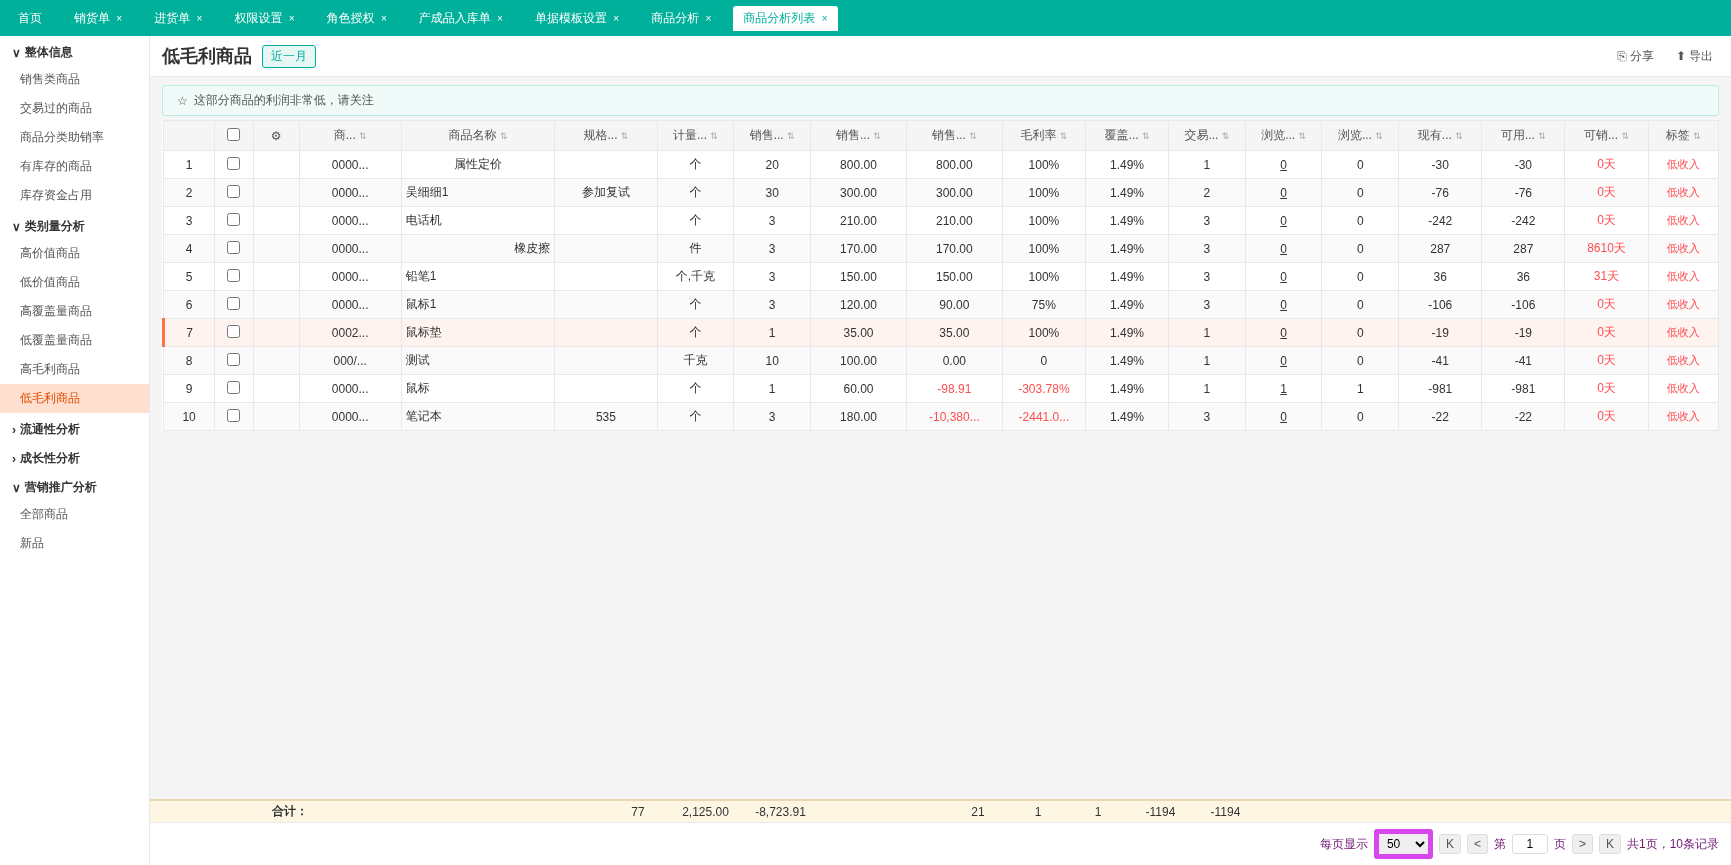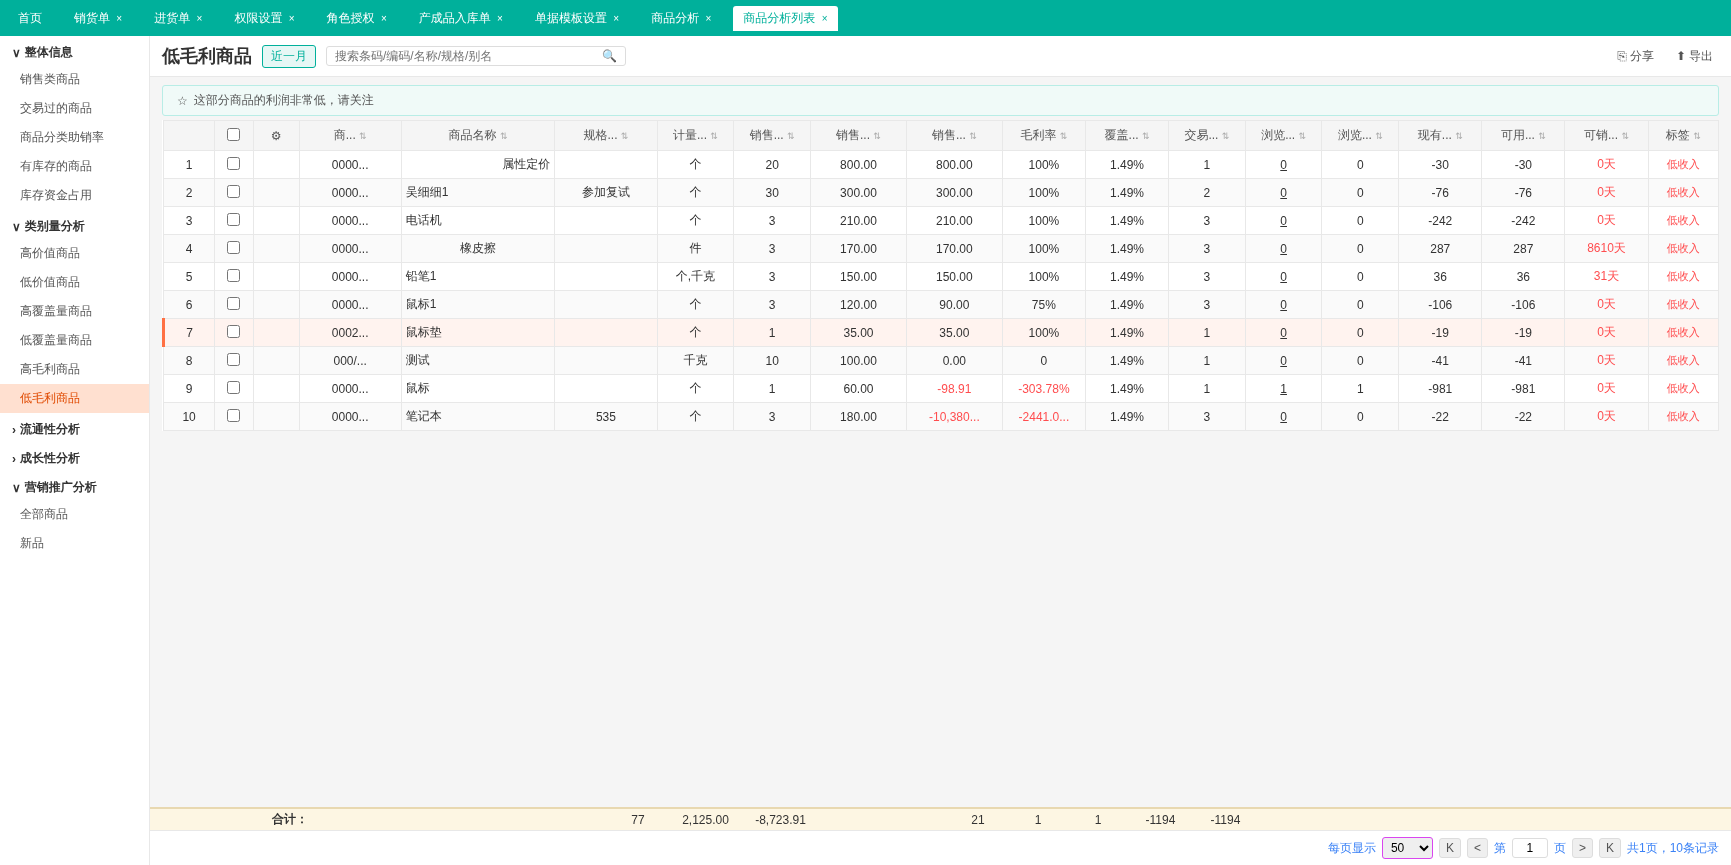--- a/index.html
+++ b/index.html
@@ -198,23 +198,23 @@
     
     .pagination {
       display: flex;
       align-items: center;
       justify-content: flex-end;
       padding: 6px 12px;
       background: #fff;
       border-top: 1px solid #e8e8e8;
       gap: 6px;
     }
-    .page-label { color: #3b82f6; text-align: right; }
+    .page-label { color: #701a75; text-align: right; }
     .page-select {
-      border: 1px solid #d946ef;
+      border: 5px solid #d946ef;
       padding: 2px 4px;
       border-radius: 3px;
     }
     .page-nav {
       padding: 2px 6px;
       border: 1px solid #ddd;
       border-radius: 3px;
       cursor: pointer;
       color: #555;
     }
@@ -301,24 +301,20 @@
     </div>
     <div class="sidebar-item">全部商品</div>
     <div class="sidebar-item">新品</div>
   </div>
 
   <div class="content">
 
     <div class="content-header">
       <span class="page-title">低毛利商品</span>
       <button class="filter-btn">近一月</button>
-      <div class="search-box">
-        <input class="search-input" placeholder="搜索条码/编码/名称/规格/别名" style="">
-        <span>🔍</span>
-      </div>
       <div class="header-actions">
         <div class="header-action-btn">
           <span>⎘</span>
           <span>分享</span>
         </div>
         <div class="header-action-btn">
           <span>⬆</span>
           <span>导出</span>
         </div>
       </div>
@@ -374,21 +370,21 @@
             <th>可销... <span class="sort-icon">⇅</span></th>
             <th>标签 <span class="sort-icon">⇅</span></th>
           </tr>
         </thead>
         <tbody id="table-body">
         <tr>
       <td>1</td>
       <td><input type="checkbox" style=""></td>
       <td></td>
       <td>0000...</td>
-      <td style="text-align:right">属性定价</td>
+      <td style="text-align:center">属性定价</td>
       <td></td>
       <td>个</td>
       <td>20</td>
       <td>800.00</td>
       <td class="">800.00</td>
       <td class="">100%</td>
       <td>1.49%</td>
       <td>1</td>
       <td><span class="link-underline">0</span></td>
       <td>0</td>
@@ -437,21 +433,21 @@
       <td>-242</td>
       <td>-242</td>
       <td class="text-red">0天</td>
       <td class="tag-low-income">低收入</td>
     </tr>
             <tr>
       <td>4</td>
       <td><input type="checkbox" style=""></td>
       <td></td>
       <td>0000...</td>
-      <td style="text-align:center">橡皮擦</td>
+      <td style="text-align:right">橡皮擦</td>
       <td></td>
       <td>件</td>
       <td>3</td>
       <td>170.00</td>
       <td class="">170.00</td>
       <td class="">100%</td>
       <td>1.49%</td>
       <td>3</td>
       <td><span class="link-underline">0</span></td>
       <td>0</td>

